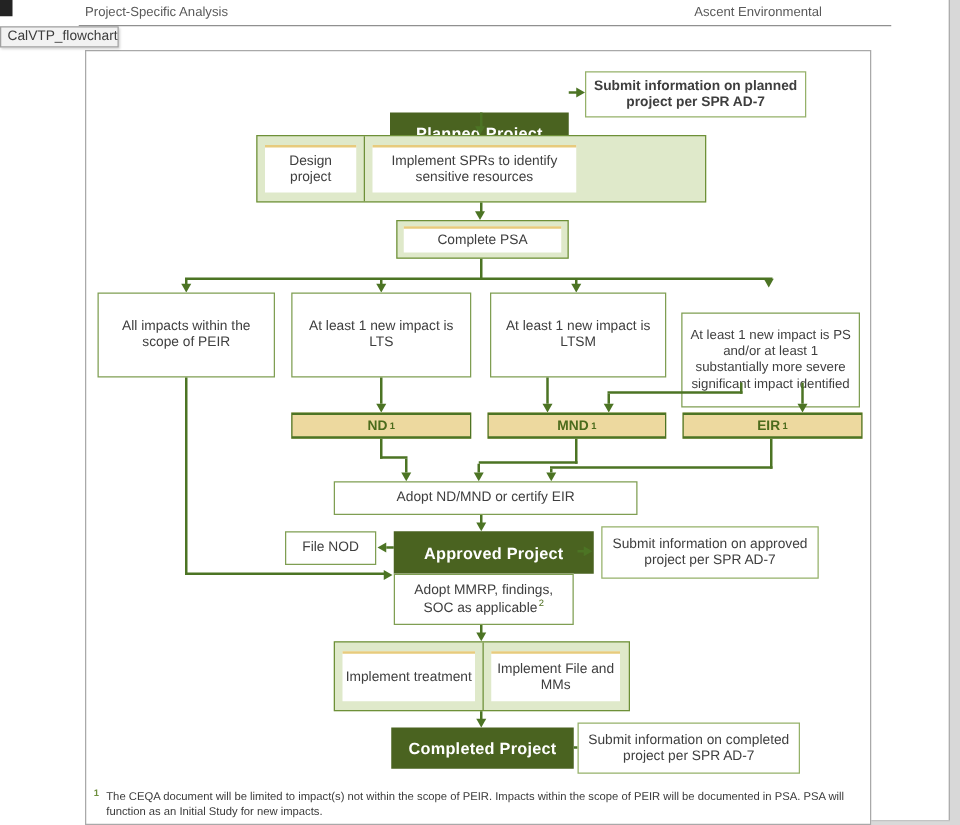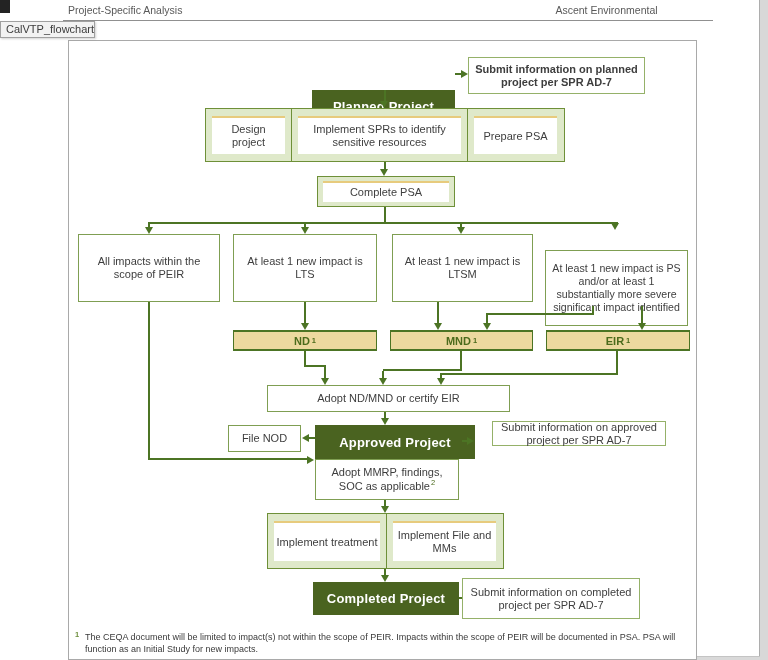--- a/index.html
+++ b/index.html
@@ -70,23 +70,20 @@
     <div class="v" style="left:384px;top:90px;height:12px;"></div>
     <div class="ad" style="left:380px;top:101px;"></div>
 
     <div class="gcontainer" style="left:205px;top:108px;width:360px;height:54px;">
       <div class="gcell" style="width:85px;">
         <div class="inner">Design project</div>
       </div>
       <div class="gcell" style="width:176px;">
         <div class="inner">Implement SPRs to identify sensitive resources</div>
       </div>
-      <div class="gcell" style="width:96px;">
-        <div class="inner">Prepare PSA</div>
-      </div>
     </div>
 
     <div class="v" style="left:384px;top:162px;height:8px;"></div>
     <div class="ad" style="left:380px;top:169px;"></div>
 
     <div class="gcontainer" style="left:317px;top:176px;width:138px;height:31px;">
       <div class="gcell" style="flex:1;padding:4px 5px;">
         <div class="inner">Complete PSA</div>
       </div>
     </div>
@@ -146,21 +143,21 @@
     <div class="box-white" style="left:267px;top:385px;width:243px;height:27px;">Adopt ND/MND or certify EIR</div>
     <div class="v" style="left:384px;top:412px;height:7px;"></div>
     <div class="ad" style="left:381px;top:418px;"></div>
 
     <div class="box-white" style="left:228px;top:425px;width:73px;height:27px;">File NOD</div>
     <div class="al" style="left:302px;top:434px;"></div>
     <div class="h" style="left:309px;top:437px;width:6px;"></div>
     <div class="box-dark" style="left:315px;top:425px;width:160px;height:34px;">Approved Project</div>
     <div class="h" style="left:462px;top:440px;width:6px;"></div>
     <div class="ar" style="left:467px;top:437px;"></div>
-    <div class="box-white lighter" style="left:492px;top:421px;width:174px;height:25px;">Submit information on approved project per SPR AD-7</div>
+    <div class="box-white lighter" style="left:481px;top:421px;width:174px;height:42px;">Submit information on approved project per SPR AD-7</div>
 
     <div class="box-white mmrp" style="left:315px;top:459px;width:144px;height:41px;text-align:center;">
       <span><span>Adopt MMRP, findings, SOC as applicable</span><sup>2</sup></span>
     </div>
 
     <div class="v" style="left:148px;top:302px;height:158px;"></div>
     <div class="h" style="left:148px;top:458px;width:160px;"></div>
     <div class="ar" style="left:307px;top:456px;"></div>
 
     <div class="v" style="left:384px;top:500px;height:7px;"></div>

